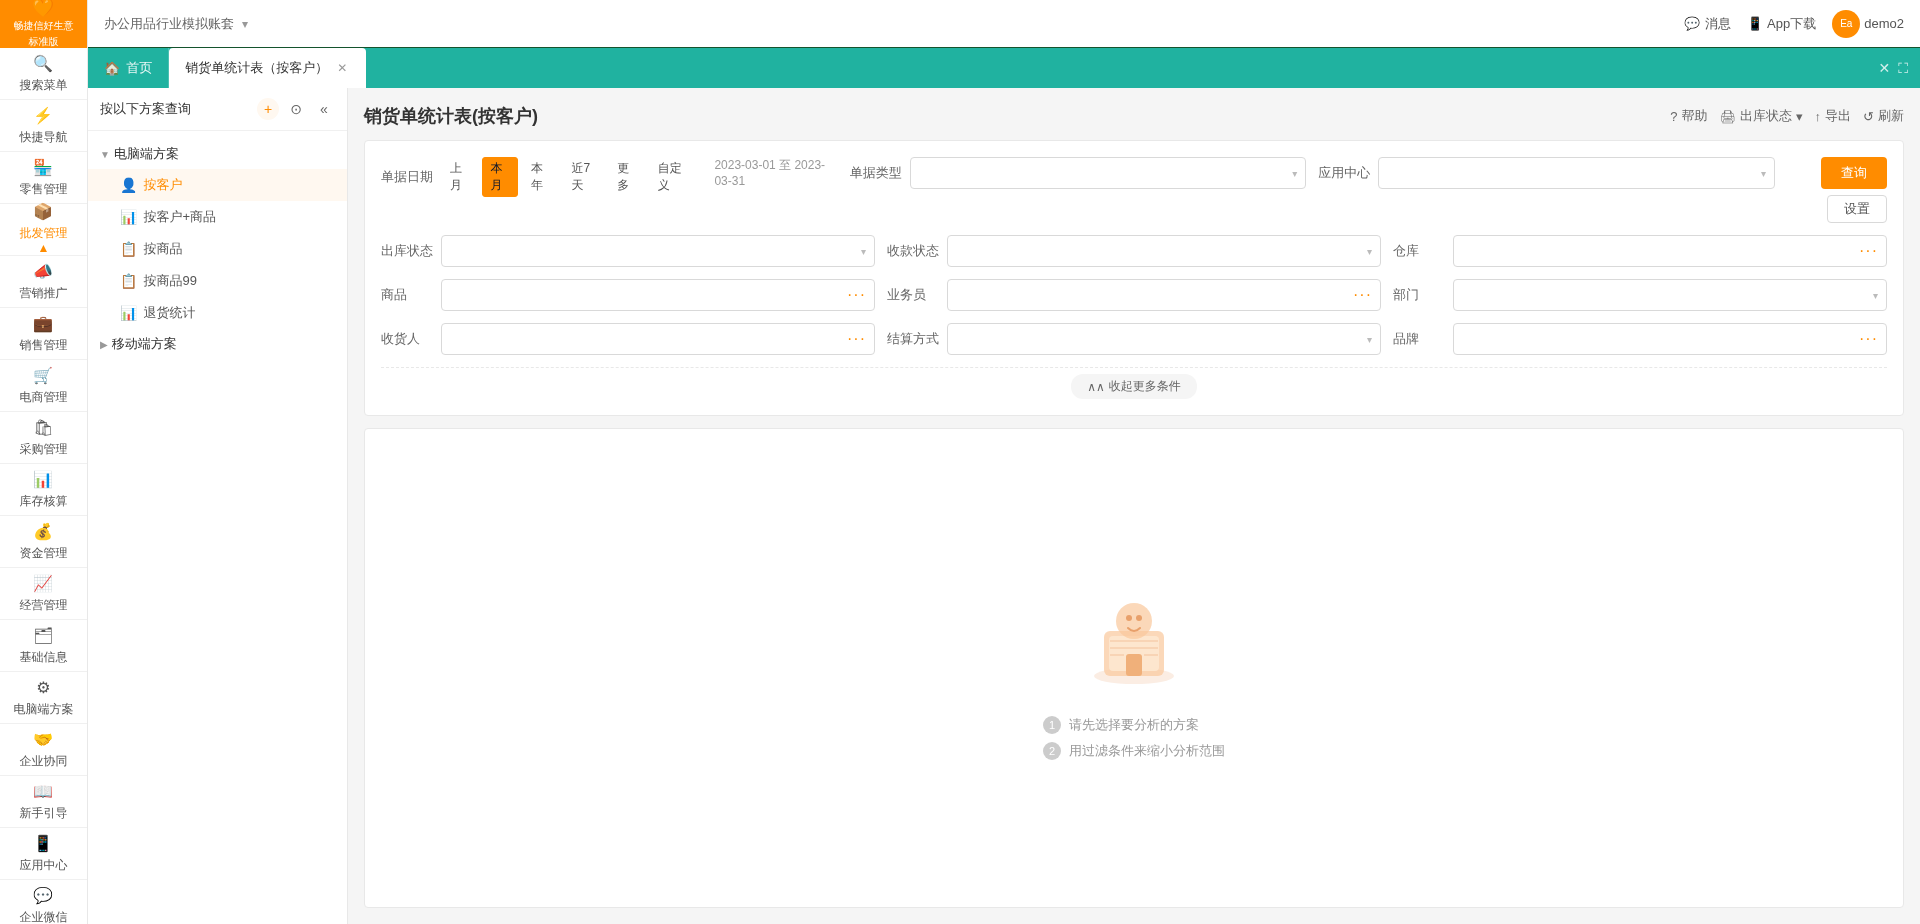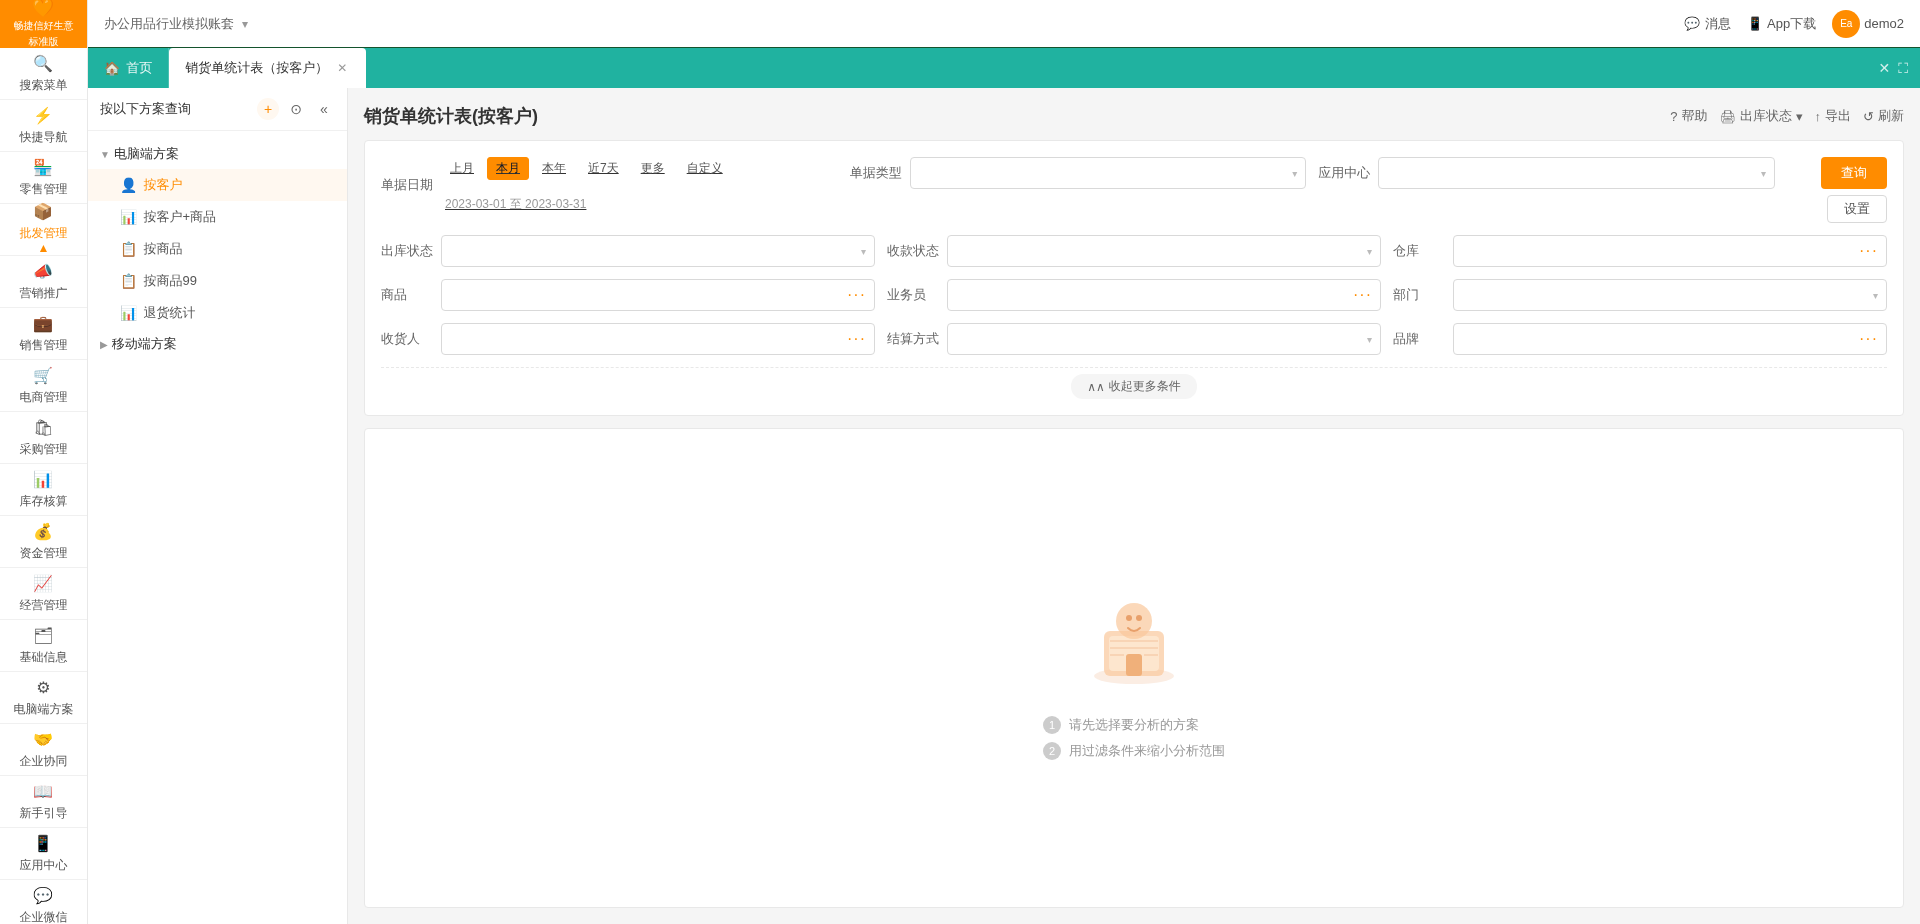--- a/index.html
+++ b/index.html
@@ -590,21 +590,21 @@
           </div>
         </div>
       </div>
 
       <div class="filter-panel">
 
         <div style="display: grid; grid-template-columns: 1fr 1fr 1fr 100px; gap: 12px; margin-bottom: 12px; align-items: start;">
 
           <div class="filter-item">
             <span class="filter-label">单据日期</span>
-            <div style="display:flex; flex-direction:column; gap:16px; flex:1;text-decoration:underline;">
+            <div style="display:flex; gap:16px; flex:1;">
               <div style="display:flex; align-items:center; gap:4px;">
                 <div class="date-btn">上月</div>
                 <div class="date-btn active">本月</div>
                 <div class="date-btn">本年</div>
                 <div class="date-btn">近7天</div>
                 <div class="date-btn">更多</div>
                 <div class="date-btn">自定义</div>
               </div>
               <span class="date-range-text">2023-03-01 至 2023-03-31</span>
             </div>

